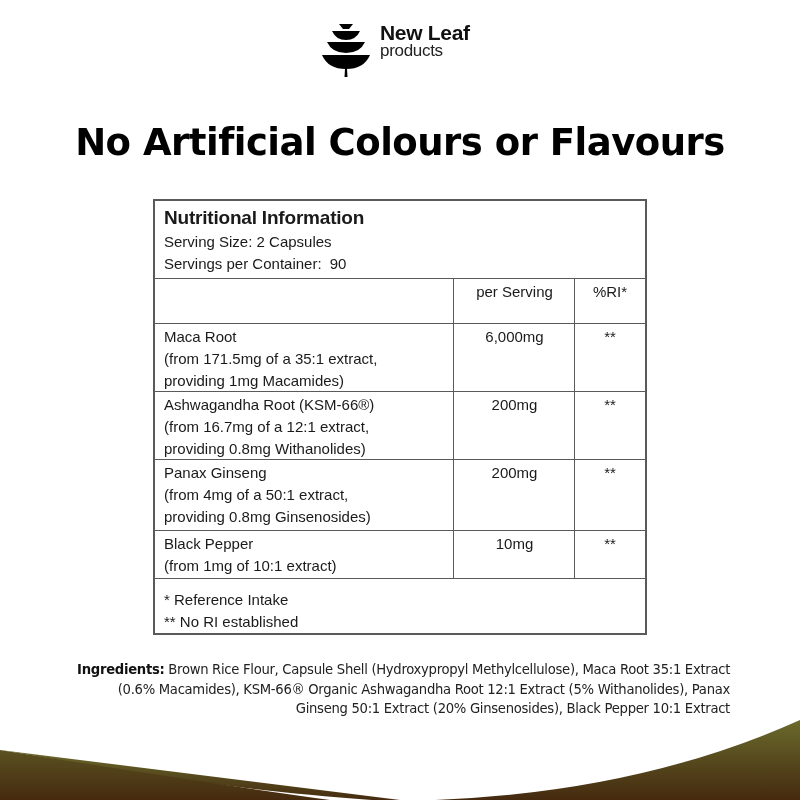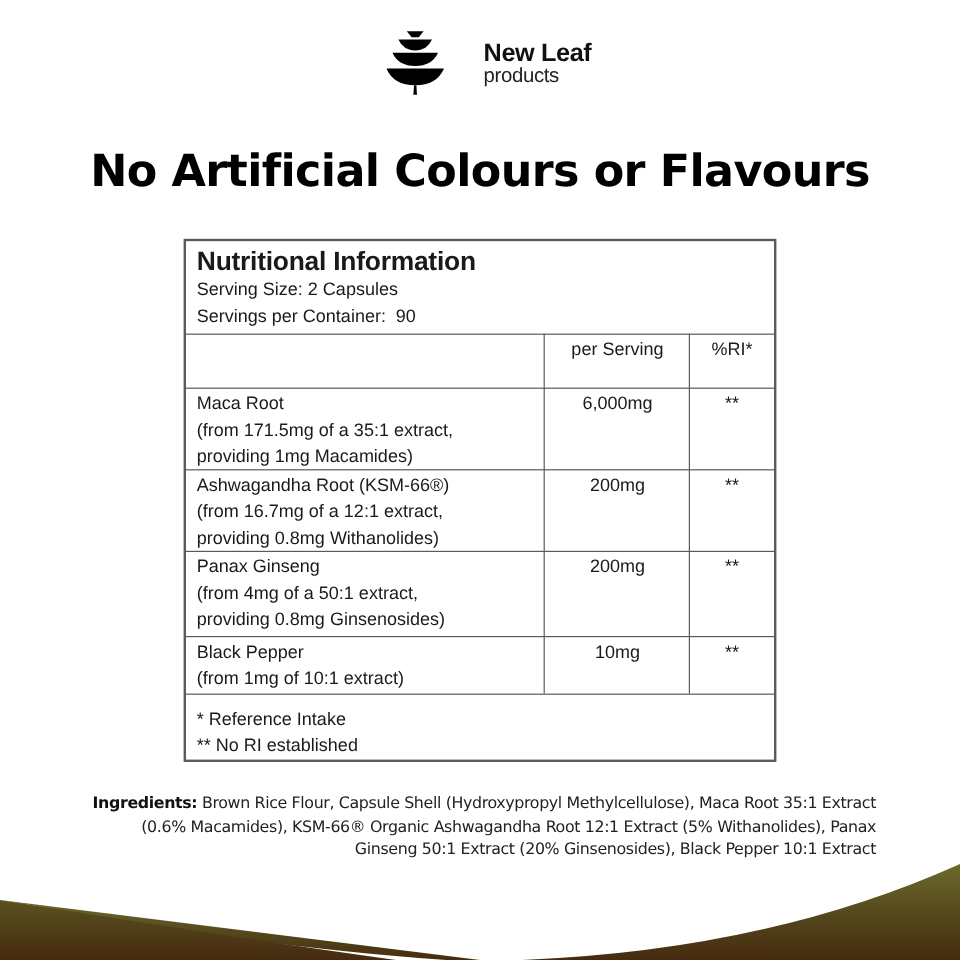--- a/index.html
+++ b/index.html
@@ -1,34 +1,34 @@
 <!DOCTYPE html>
 <html><head>
   <meta charset="utf-8">
   <style>
     * { box-sizing: border-box; margin: 0; padding: 0; }
     html, body { width: 800px; height: 800px; background: #ffffff; overflow: hidden; }
     body { position: relative; font-family: "DejaVu Sans", sans-serif; color: #111; }
 
     
-    .logo { position: absolute; left: 322px; top: 22px; height: 60px; display: flex; align-items: center; gap: 23px; }
+    .logo { position: absolute; left: 322px; top: 22px; height: 60px; display: flex; align-items: flex-start; }
     .logo svg { width: 48px; height: 56px; display: block; }
     .logo-text { margin-left: 10px; line-height: 1; }
     .logo-brand { font-family: "Liberation Sans", sans-serif; font-weight: 700; font-size: 21px; color: #111; letter-spacing: -0.3px; display: block; }
     .logo-sub { font-family: "Liberation Sans", sans-serif; font-weight: 400; font-size: 17px; color: #222; letter-spacing: -0.3px; display: block; margin-top: -1px; }
 
     
     .headline { position: absolute; left: 0; top: 121px; width: 800px; text-align: center;
       font-family: "DejaVu Sans", sans-serif; font-weight: 700; font-size: 37px; color: #000; letter-spacing: -0.5px; }
 
     
     .nutri { position: absolute; left: 153px; top: 199px; width: 494px; height: 436px;
       border: 2px solid #5a5a5a; font-family: "Liberation Sans", sans-serif; color: #1a1a1a; }
     .nutri-head { position: absolute; left: 0; top: 0; width: 490px; height: 77px; padding: 4px 0 0 9px; }
-    .nutri-title { font-size: 22px; font-weight: 700; display: block; line-height: 26px; letter-spacing: -0.2px; }
+    .nutri-title { font-size: 19px; font-weight: 700; display: block; line-height: 26px; letter-spacing: -0.2px; }
     .nutri-line { font-size: 15px; display: block; line-height: 22px; }
     .nutri-line .val { margin-left: 4px; }
 
     .hline { position: absolute; left: 0; width: 490px; height: 1px; background: #5a5a5a; }
     .vline { position: absolute; width: 1px; background: #5a5a5a; }
 
     .cell { position: absolute; font-size: 15px; line-height: 22px; }
     .col-name { left: 9px; width: 290px; }
     .col-amt { left: 299px; width: 121px; text-align: center; }
     .col-ri { left: 420px; width: 70px; text-align: center; }

